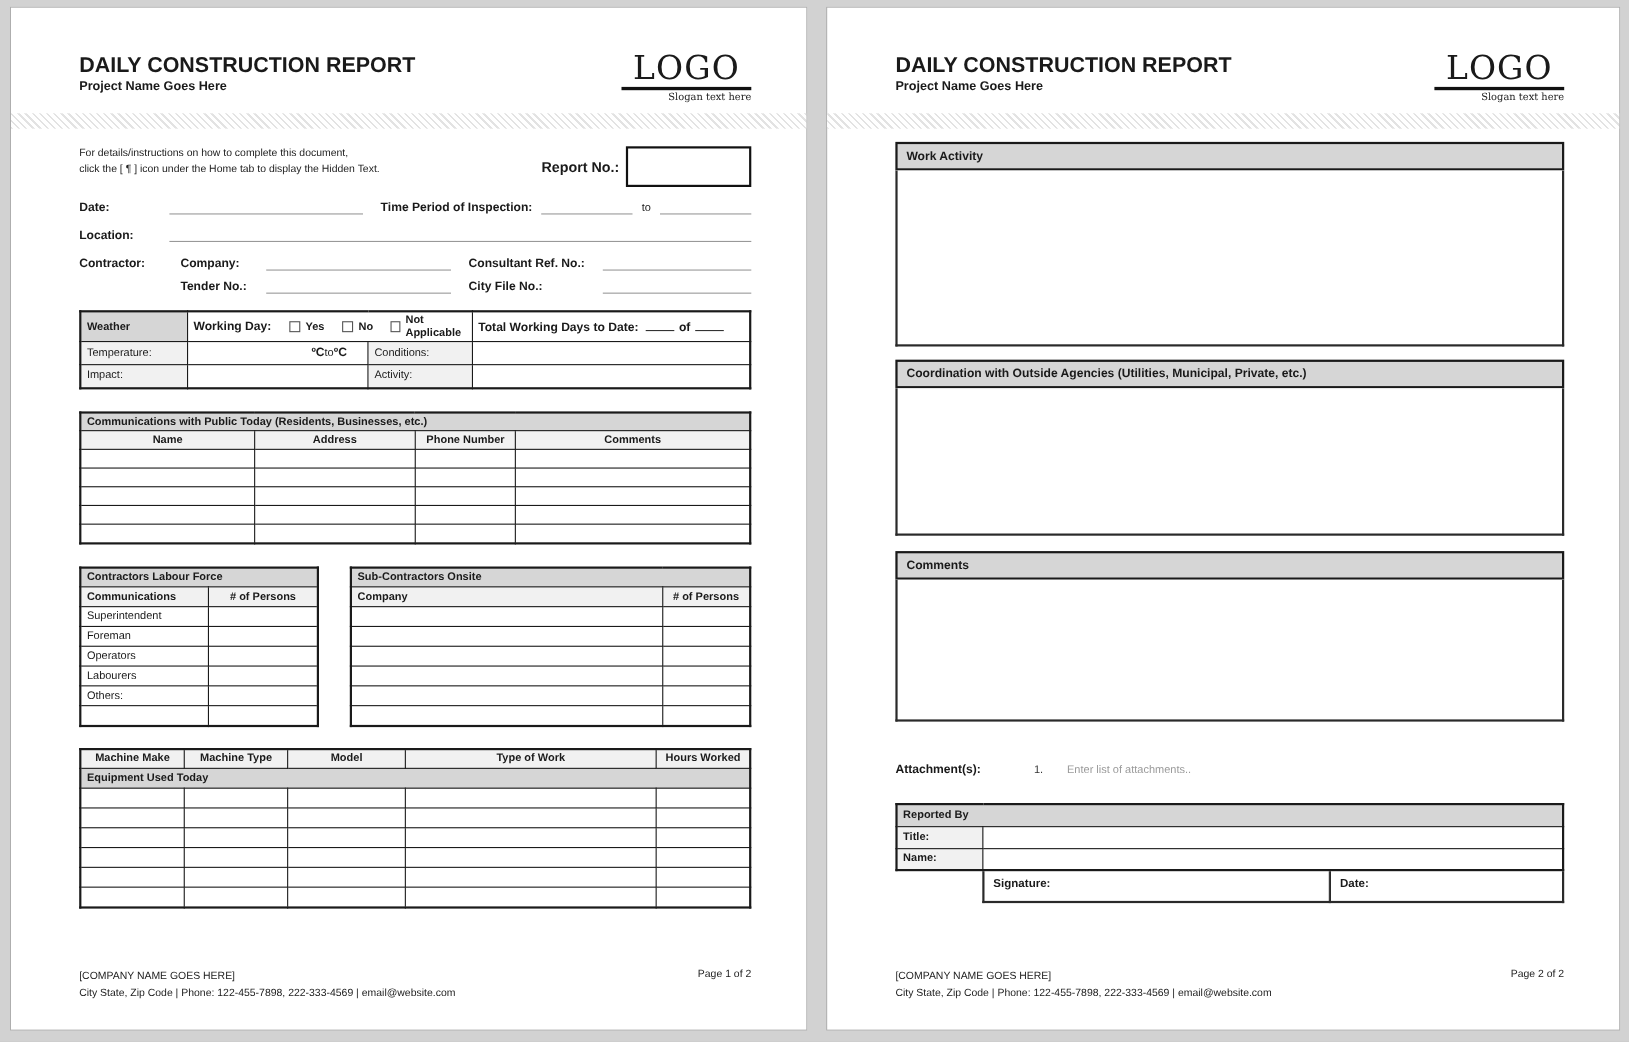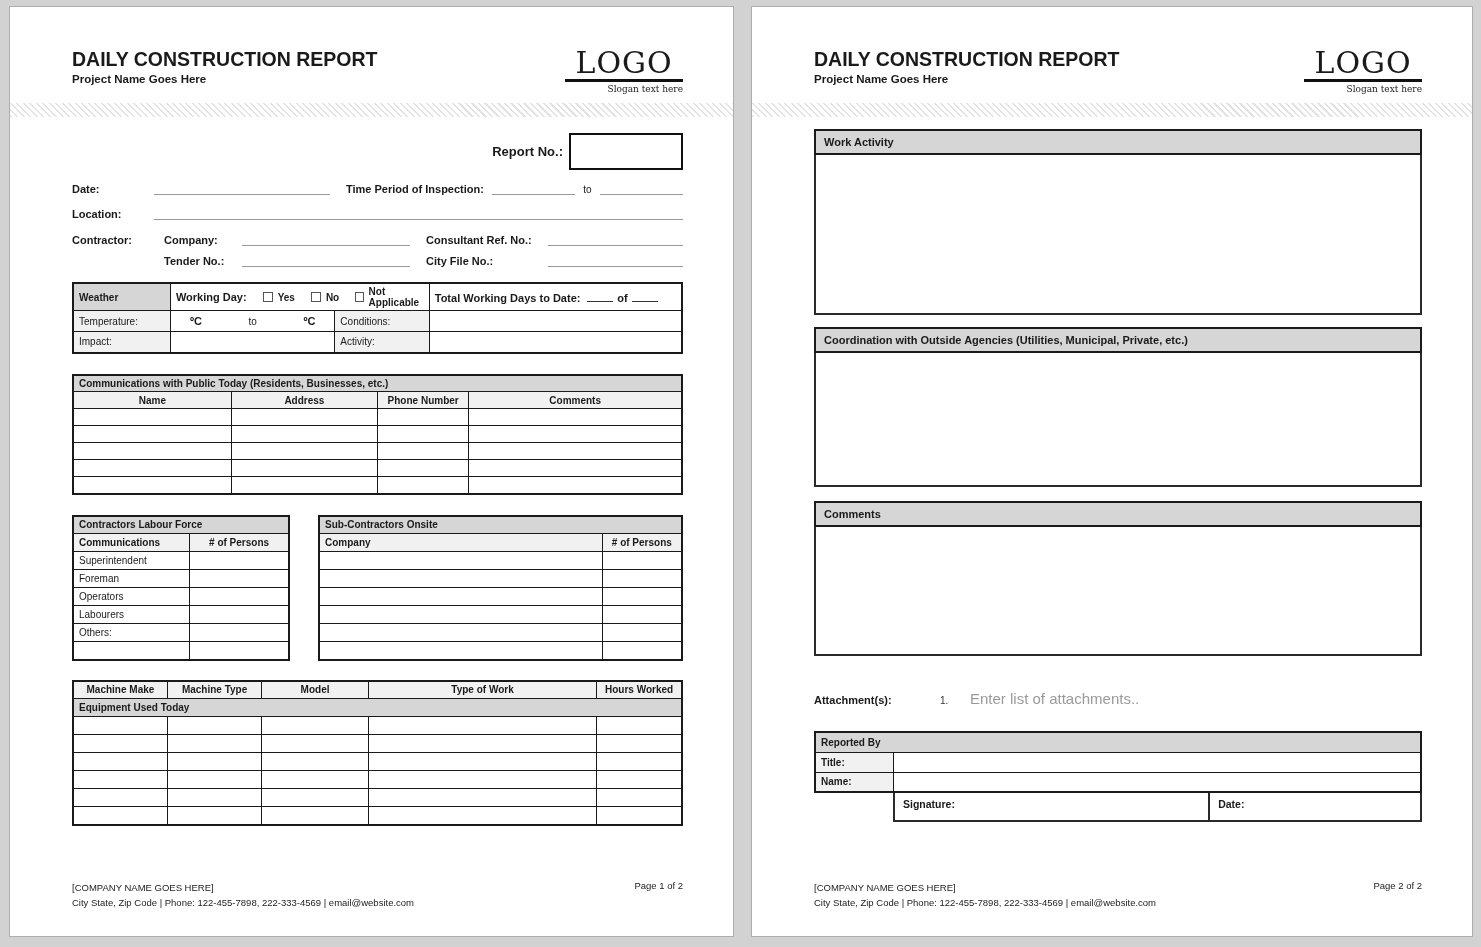--- a/index.html
+++ b/index.html
@@ -45,21 +45,21 @@
   .lab-cell{background:#f1f1f1;font-weight:normal;font-size:10.5px;}
 
   
   .weather{margin-top:15px;}
   .weather td{height:21px;}
   .wx-title{background:#d6d6d6;font-weight:bold;font-size:11.5px;padding-left:7px;}
   .cbline{display:flex;align-items:center;gap:6px;}
   .cbgroup{display:flex;align-items:center;gap:5px;margin-left:10px;font-weight:bold;}
   .cbox{display:inline-block;width:8px;height:8px;border:1px solid #555;background:#fff;}
   .blankline{display:inline-block;width:26px;border-bottom:1px solid #333;height:10px;margin:0 4px;}
-  .temp-flex{display:flex;justify-content:space-between;align-items:flex-end;padding:0 14px;}
+  .temp-flex{display:flex;justify-content:flex-end;align-items:flex-end;padding:0 14px;}
 
   
   .comms{margin-top:20px;}
   .comms tbody td{height:17px;}
 
   
   .twocol{display:flex;gap:28px;margin-top:20px;align-items:flex-start;}
   .labour{width:218px;flex:none;}
   .subs{flex:1;}
   .labour td,.subs td{height:18px;}
@@ -72,21 +72,21 @@
   
   .section{margin-top:12px;}
   .section-title{border:2px solid #1a1a1a;background:#d6d6d6;font-weight:bold;font-size:11px;
                  padding:5px 8px;}
   .section-box{border:2px solid #2a2a2a;border-top:none;background:#fff;}
   .box-tall{height:158px;} .box-mid{height:132px;} .box-short{height:127px;}
 
   .attach-row{display:flex;align-items:baseline;margin:18px 0 24px 0;}
   .attach-lbl{font-weight:bold;font-size:11px;width:126px;margin-top:20px;}
   .attach-num{font-size:10px;color:#333;width:30px;}
-  .attach-ph{font-size:15px;color:#9a9a9a;}
+  .attach-ph{font-size:10px;color:#9a9a9a;}
 
   .reported{margin-top:2px;}
   .reported td{height:20px;}
   .rep-lab{background:#f1f1f1;font-weight:bold;font-size:10.5px;width:13%;}
   .sig-row{display:flex;}
   .sig-spacer{width:13%;}
   .sig-cell{width:52%;border:2px solid #2a2a2a;border-top:none;border-right:1px solid #2a2a2a;
             font-weight:bold;font-size:10.5px;padding:5px 8px;height:29px;box-sizing:border-box;}
   .date-cell{flex:1;border:2px solid #2a2a2a;border-top:none;border-left:1px solid #2a2a2a;
              font-weight:bold;font-size:10.5px;padding:5px 8px;height:29px;box-sizing:border-box;}
@@ -109,20 +109,24 @@
       </div>
       <div class="logo">
         <div class="logo-text">LOGO</div>
         <div class="logo-bar"></div>
         <div class="logo-slogan">Slogan text here</div>
       </div>
     </header>
     <div class="hatch-band"></div>
 
     <div class="intro-row">
+      <div class="instructions">
+        <div>For details/instructions on how to complete this document,</div>
+        <div>click the [ ¶ ] icon under the Home tab to display the Hidden Text.</div>
+      </div>
       <div class="report-no">
         <span class="lbl-big">Report No.:</span>
         <span class="report-box"></span>
       </div>
     </div>
 
     <div class="field-row">
       <span class="lbl w80">Date:</span>
       <span class="uline" style="width:176px"></span>
       <span class="lbl" style="margin-left:16px">Time Period of Inspection:</span>

